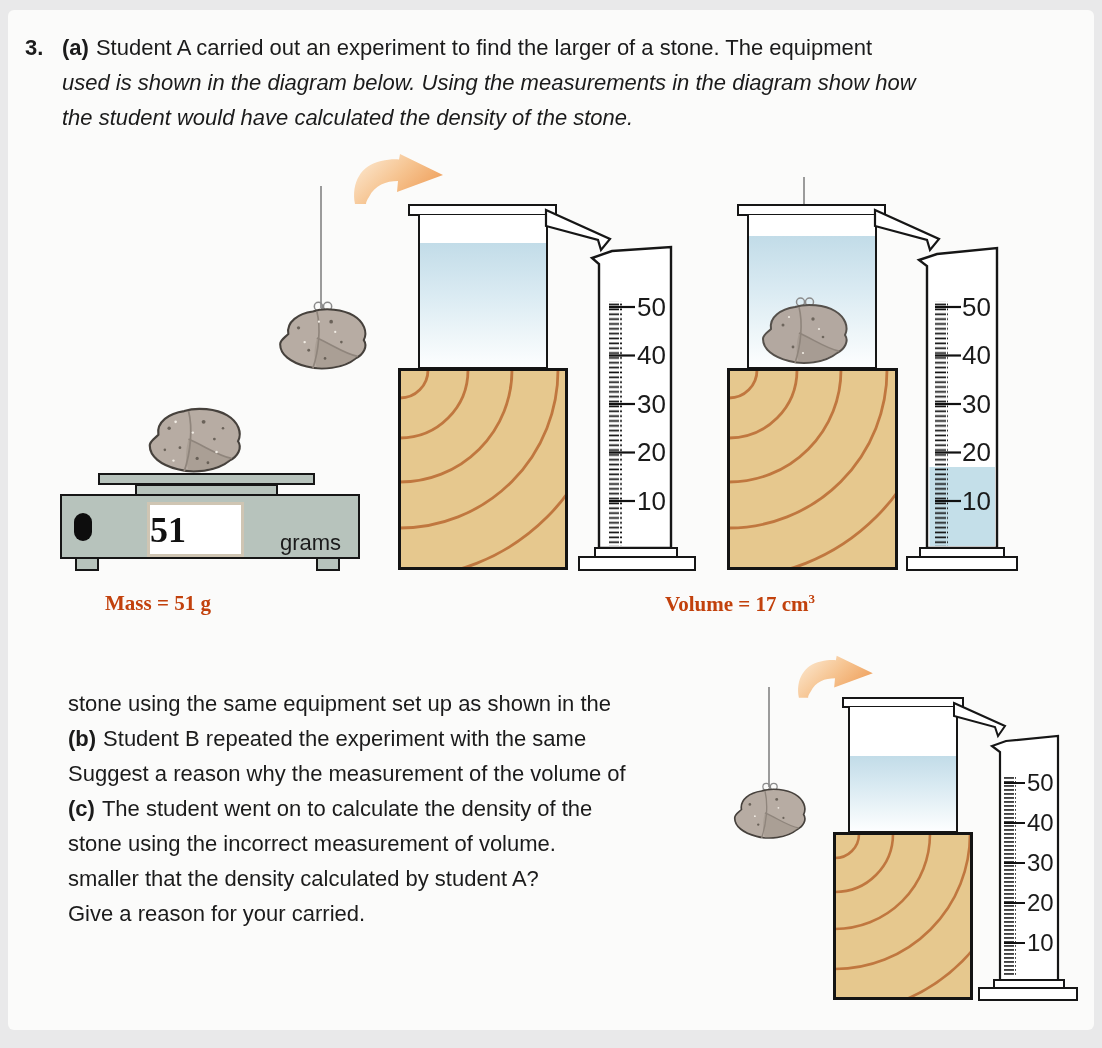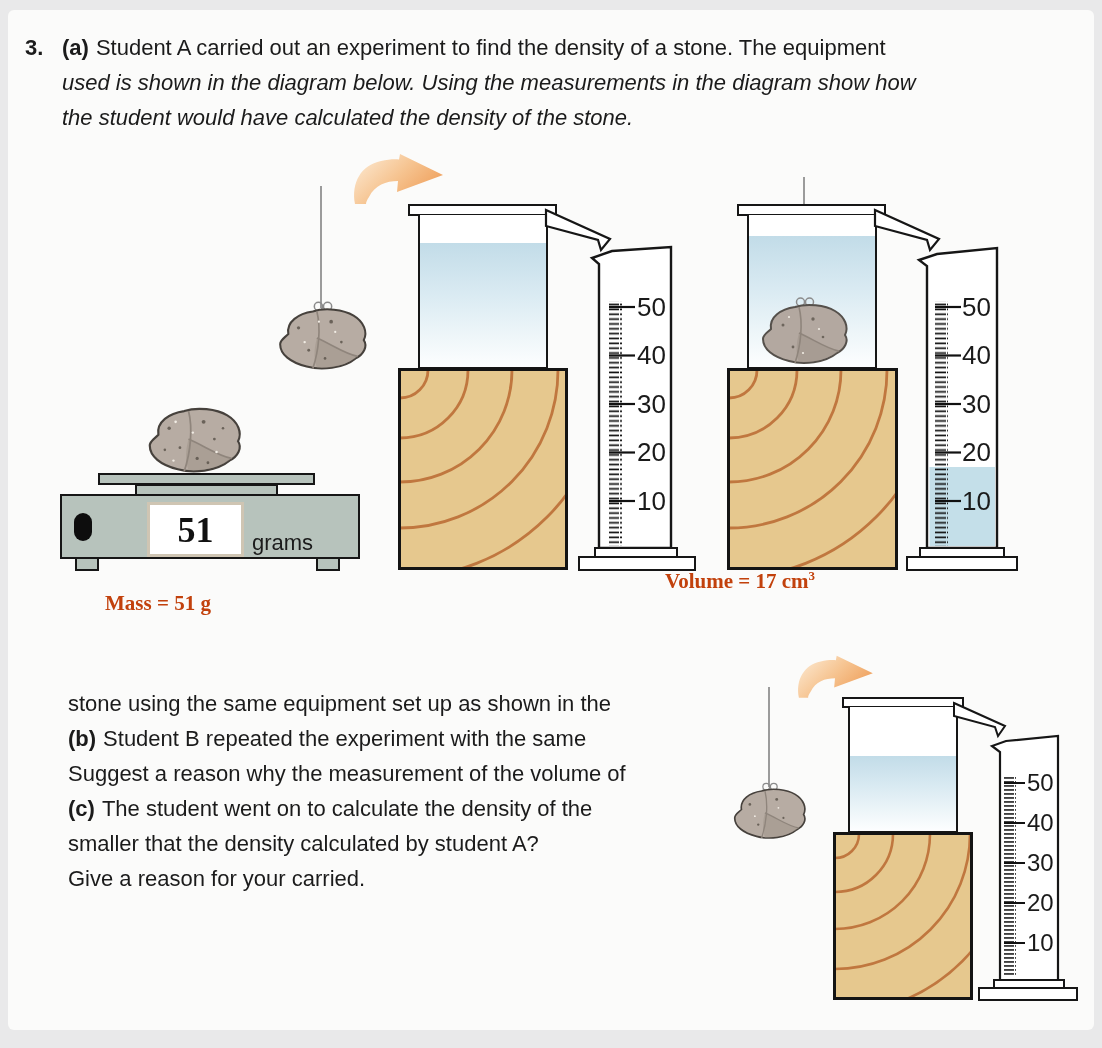--- a/index.html
+++ b/index.html
@@ -11,44 +11,44 @@
   .qtext{font-size:22px;line-height:35px;color:#1b1b1b;}
   .line{white-space:nowrap;}
   .qnum{display:inline-block;width:37px;font-weight:700;}
   .indent{margin-left:37px;font-style:italic;}
   .lbl{font-weight:700;margin-right:7px;}
   .caption{font-family:"Liberation Serif",serif;font-weight:700;font-size:21px;color:#c2410c;text-align:left;}
   .caption sup{font-size:13px;}
   
   .sage{background:#b7c3bc;border:2.5px solid #161616;box-sizing:border-box;}
   #scale-display{background:#fff;border:3px solid #cfc5b3;box-sizing:border-box;
-    display:flex;align-items:center;justify-content:center;
+    display:flex;align-items:center;justify-content:flex-start;
     font-family:"Liberation Serif",serif;font-weight:700;font-size:36px;color:#111;}
-  #grams-label{font-size:22px;color:#1b1b1b;}
+  #grams-label{font-size:22px;color:#1b1b1b;margin-left:28px;}
   #scale-button{background:#0d0d0d;border-radius:9px;}
   
   .can-rim{background:#fff;border:2.5px solid #161616;box-sizing:border-box;}
   .can-body{background:#fff;border:2.5px solid #161616;border-top:none;box-sizing:border-box;}
   .can-water{position:absolute;left:0;right:0;bottom:0;
     background:linear-gradient(180deg,#c2dce8 0%,#d9eaf2 40%,#eef6f9 75%,#fdfeff 100%);}
   .string{background:#9b9b9b;width:2px;}
   
   .cyl-labels{display:grid;align-items:center;color:#1a1a1a;}
   .cyl-labels.big{grid-auto-rows:48.5px;font-size:26px;}
   .cyl-labels.small{grid-auto-rows:40px;font-size:24px;}
 </style>
 </head>
 <body>
 
 <div id="page">
   <div id="card" class="abs"></div>
 
   <div class="abs qtext" style="left:25px;top:30px;">
     <div class="line">
-      <span class="qnum">3.</span><span class="lbl">(a)</span><span>Student A carried out an experiment to find the density of a stone. The equipment</span>
+      <span class="qnum">3.</span><span class="lbl">(a)</span><span>Student A carried out an experiment to find the larger of a stone. The equipment</span>
     </div>
     <div class="line indent">used is shown in the diagram below. Using the measurements in the diagram show how</div>
     <div class="line indent">the student would have calculated the density of the stone.</div>
   </div>
 
   <svg class="abs" style="left:136px;top:396px;" width="118" height="84" viewBox="0 0 100 78">
     <path d="M16,36 C14,24 26,16 40,14 C52,10 70,12 80,18 C90,24 94,34 90,42 C94,48 90,56 82,60 C70,70 48,72 34,68 C18,64 8,56 8,46 C8,42 12,40 16,36 Z" fill="#b7aca3" stroke="#46413c" stroke-width="2"></path>
     <path d="M44,40 C58,46 72,56 84,58 C74,66 58,70 44,69 C40,58 42,48 44,40 Z" fill="#a0958b" opacity="0.55"></path>
     <path d="M44,14 C48,30 46,52 40,70" fill="none" stroke="#8f857c" stroke-width="1.6"></path>
     <path d="M44,40 C58,46 72,56 84,58" fill="none" stroke="#8f857c" stroke-width="1.6"></path>
@@ -235,33 +235,34 @@
     <rect x="15" y="304" width="84" height="9" fill="#fff" stroke="#161616" stroke-width="2"></rect>
     <rect x="2" y="313" width="110" height="13" fill="#fff" stroke="#161616" stroke-width="2"></rect>
   </svg>
   <div class="abs cyl-labels big" style="left:962px;top:283px;">
     <div>50</div>
     <div>40</div>
     <div>30</div>
     <div>20</div>
     <div>10</div>
   </div>
-  <div class="abs caption" style="left:665px;top:568px;width:240px;">
+  <div class="abs caption" style="left:665px;top:591px;width:240px;">
     <span>Volume = 17 cm</span><sup>3</sup>
   </div>
 
   <div class="abs qtext" style="left:68px;top:686px;">
     <div class="line">stone using the same equipment set up as shown in the</div>
     <div class="line">
       <span class="lbl">(b)</span><span>Student B repeated the experiment with the same</span>
     </div>
     <div class="line">Suggest a reason why the measurement of the volume of</div>
     <div class="line">
       <span class="lbl">(c)</span><span>The student went on to calculate the density of the</span>
     </div>
+    <div class="line">stone using the incorrect measurement of volume.</div>
     <div class="line">smaller that the density calculated by student A?</div>
     <div class="line">Give a reason for your carried.</div>
   </div>
 
   <svg class="abs" style="left:793px;top:655px;" width="84" height="45" viewBox="0 0 100 52">
     <defs>
       <linearGradient id="ag3" x1="0" y1="0" x2="1" y2="0.6">
         <stop offset="0" stop-color="#fdeeda"></stop>
           <stop offset="0.55" stop-color="#f6c491"></stop>
           <stop offset="1" stop-color="#efa05c"></stop>

